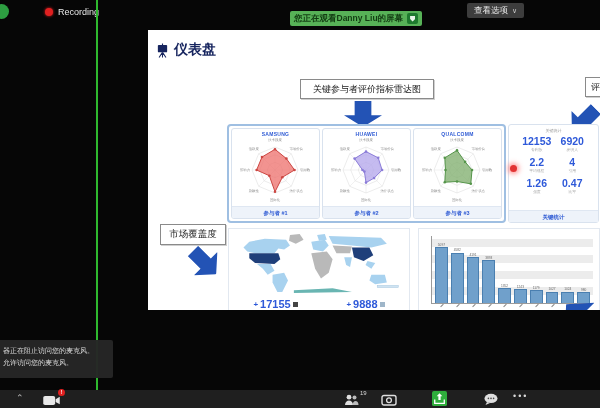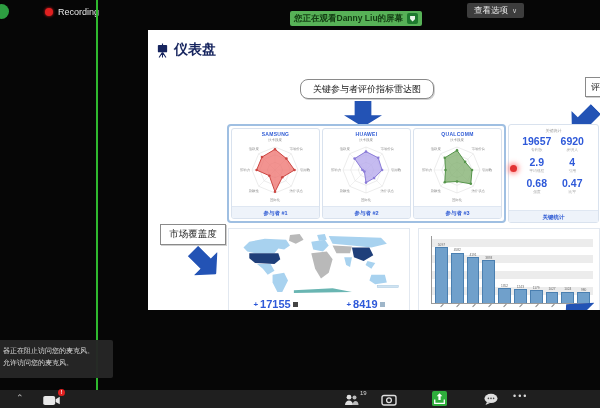--- a/index.html
+++ b/index.html
@@ -14,21 +14,21 @@
   .banner{position:absolute;left:290px;top:3px;height:15px;background:#57b257;border-radius:2px;display:flex;align-items:center;gap:4px;padding:0 4px;font-size:8.5px;color:#123c12;font-weight:bold;white-space:nowrap;margin-top:8px;}
   .lock-badge{display:inline-flex;align-items:center;justify-content:center;width:11px;height:11px;border-radius:2px;background:#1e7a2e;}
   .lock-badge i{display:block;width:5px;height:6px;background:#e9f5e9;clip-path:polygon(0 0,100% 0,100% 60%,50% 100%,0 60%);}
   .view-options{position:absolute;left:467px;top:3px;height:15px;background:#3d3d3d;color:#e8e8e8;border:none;border-radius:2px;font-size:8.5px;display:flex;align-items:center;gap:4px;padding:0 7px;cursor:pointer;white-space:nowrap;}
   .view-options .chev{font-size:7px;color:#cccccc;}
 
   
   .shared-screen{position:absolute;left:148px;top:30px;width:452px;height:280px;background:#ffffff;overflow:hidden;}
   .dash-title{position:absolute;left:8px;top:11px;display:flex;align-items:center;gap:5px;color:#17255f;font-size:14px;font-weight:bold;}
   .callout{position:absolute;border:1px solid #8a8a8a;background:#fff;color:#1a1a1a;font-size:9px;display:flex;align-items:center;justify-content:center;white-space:nowrap;box-shadow:1px 1px 0 #d0d0d0;}
-  .callout-radar{left:152px;top:49px;width:134px;height:20px;border-radius:8px;}
+  .callout-radar{left:152px;top:49px;width:134px;height:20px;}
   .callout-right{left:437px;top:47px;width:34px;height:20px;justify-content:flex-start;padding-left:5px;}
   .callout-coverage{left:12px;top:194px;width:66px;height:21px;font-size:9.5px;}
   .block-arrow{position:absolute;background:#2353b5;clip-path:polygon(50% 100%,0 55%,28% 55%,28% 0,72% 0,72% 55%,100% 55%);filter:drop-shadow(0 0 1.5px #aac2ea);}
   .arrow-down{left:196px;top:71px;width:38px;height:26px;}
   .arrow-dl{left:420px;top:74px;width:32px;height:34px;transform:rotate(45deg);}
   .arrow-dr{left:40px;top:216px;width:33px;height:33px;transform:rotate(-45deg);}
   .arrow-ul{left:412px;top:268px;width:42px;height:42px;transform:rotate(135deg);}
 
   .radar-wrap{position:absolute;left:79px;top:94px;width:279px;height:99px;border:2px solid #9fbfe2;border-radius:4px;background:#fff;display:flex;gap:2px;padding:2px;}
   .radar-card{flex:1;position:relative;border:1px solid #d9e2ee;border-radius:3px;background:#fff;overflow:hidden;}
@@ -222,37 +222,37 @@
             <text x="21.8" y="13.0" font-size="3.4" fill="#8a8a8a" text-anchor="middle">活跃度</text>
           </svg>
         <div class="card-footer">参与者 #3</div>
       </div>
     </div>
 
     <div class="stats-card">
       <div class="stats-title">关键统计</div>
       <div class="stats-grid" id="stats-grid">
           <div class="stat-cell">
-            <div class="stat-value">19657</div>
+            <div class="stat-value">12153</div>
             <div class="stat-label">专利族</div>
           </div>
           <div class="stat-cell">
             <div class="stat-value">6920</div>
             <div class="stat-label">发明人</div>
           </div>
           <div class="stat-cell">
-            <div class="stat-value">2.9</div>
+            <div class="stat-value">2.2</div>
             <div class="stat-label">平均规模</div>
           </div>
           <div class="stat-cell">
             <div class="stat-value">4</div>
             <div class="stat-label">引用</div>
           </div>
           <div class="stat-cell">
-            <div class="stat-value">0.68</div>
+            <div class="stat-value">1.26</div>
             <div class="stat-label">强度</div>
           </div>
           <div class="stat-cell">
             <div class="stat-value">0.47</div>
             <div class="stat-label">比率</div>
           </div>
         </div>
       <div class="alert-dot"></div>
       <div class="card-footer">关键统计</div>
     </div>
@@ -284,21 +284,21 @@
           <div class="map-val">
             <span class="plus">+</span>
             <span>17155</span>
             <span class="mini-ic"></span>
           </div>
           <div class="map-label">专利族数量</div>
         </div>
         <div class="map-stat">
           <div class="map-val">
             <span class="plus">+</span>
-            <span>8419</span>
+            <span>9888</span>
             <span class="mini-ic lt"></span>
           </div>
           <div class="map-label">活跃专利数量</div>
         </div>
       </div>
       <div class="card-footer">市场覆盖度</div>
     </div>
 
     <div class="bar-card">
       <div class="bar-plot" id="bar-plot">

